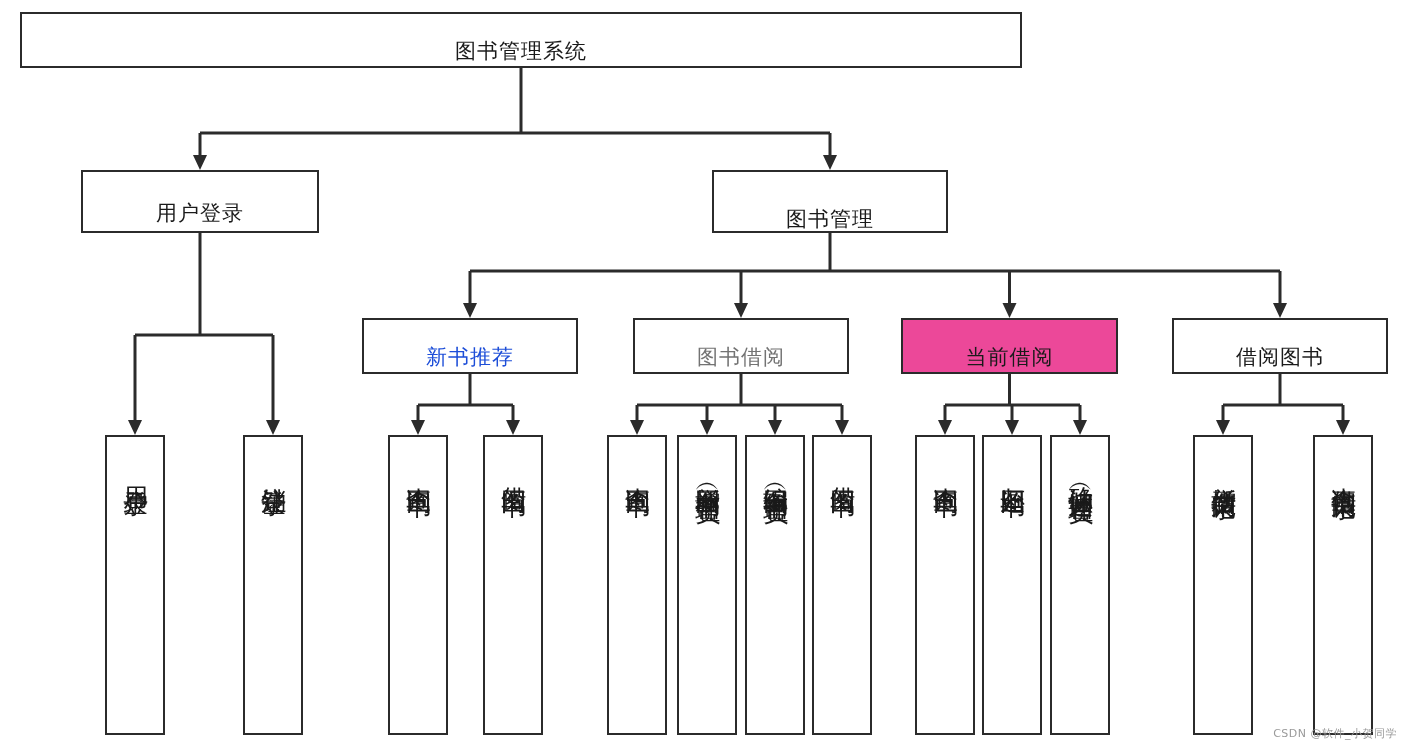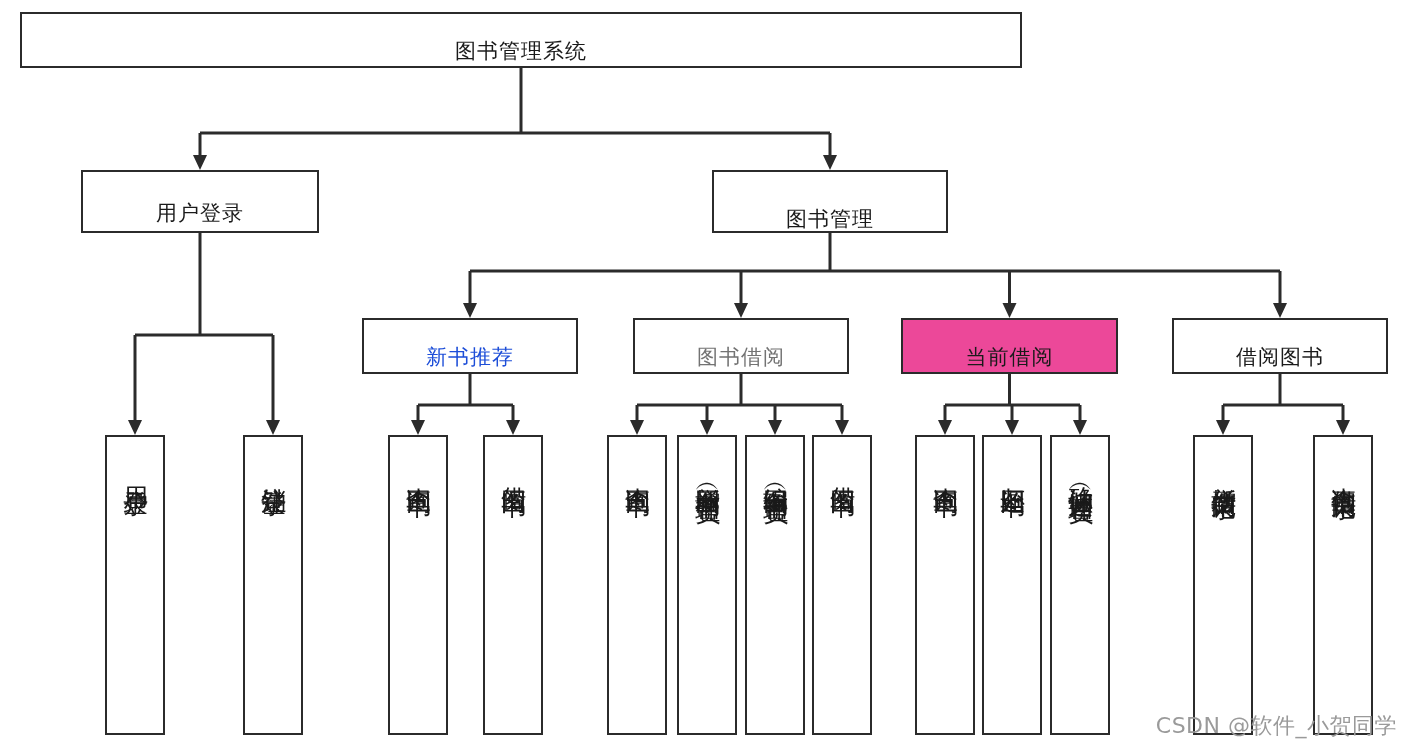--- a/index.html
+++ b/index.html
@@ -6,21 +6,21 @@
   body{width:1405px;height:747px;overflow:hidden;font-family:"DejaVu Sans","Liberation Sans",sans-serif;}
   #canvas{position:relative;width:1405px;height:747px;background:#ffffff;}
   svg.links{position:absolute;left:0;top:0;width:1405px;height:747px;}
   .node{position:absolute;box-sizing:border-box;background:#ffffff;border:2.2px solid #2b2b2b;
         display:flex;align-items:center;justify-content:center;color:#1a1a1a;}
   .node .lbl{display:block;text-align:center;letter-spacing:1px;margin-top:24px;}
   .h-node .lbl{font-size:21px;line-height:1.1;}
   .v-node{padding:6px 0;align-items:flex-start;}
   .v-node .lbl{writing-mode:vertical-rl;text-orientation:upright;font-size:25px;line-height:1.22;
                letter-spacing:2px;white-space:nowrap;}
-  #watermark{position:absolute;right:8px;bottom:6px;font-size:22px;color:#9a9a9a;
+  #watermark{position:absolute;right:8px;bottom:6px;font-size:11px;color:#9a9a9a;
              letter-spacing:0.5px;white-space:nowrap;}
 </style>
 </head>
 <body>
 
 <div id="canvas">
   <svg class="links" id="links" viewBox="0 0 1405 747">
       <line x1="521" y1="68" x2="521" y2="133" stroke="#2b2b2b" stroke-width="3"></line>
       <line x1="200" y1="133" x2="830" y2="133" stroke="#2b2b2b" stroke-width="3"></line>
       <line x1="200" y1="133" x2="200" y2="157" stroke="#2b2b2b" stroke-width="3"></line>

